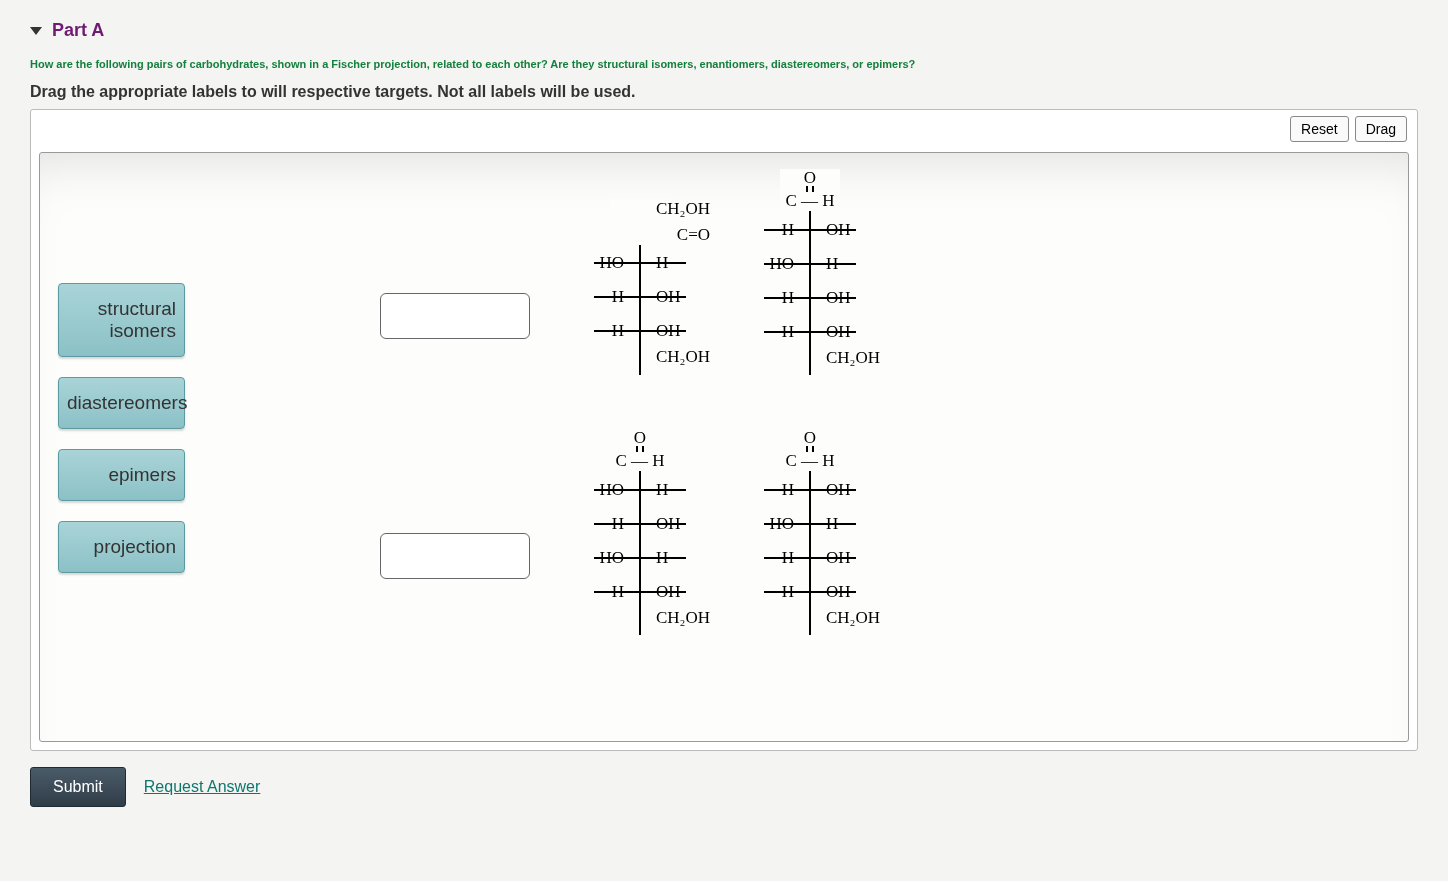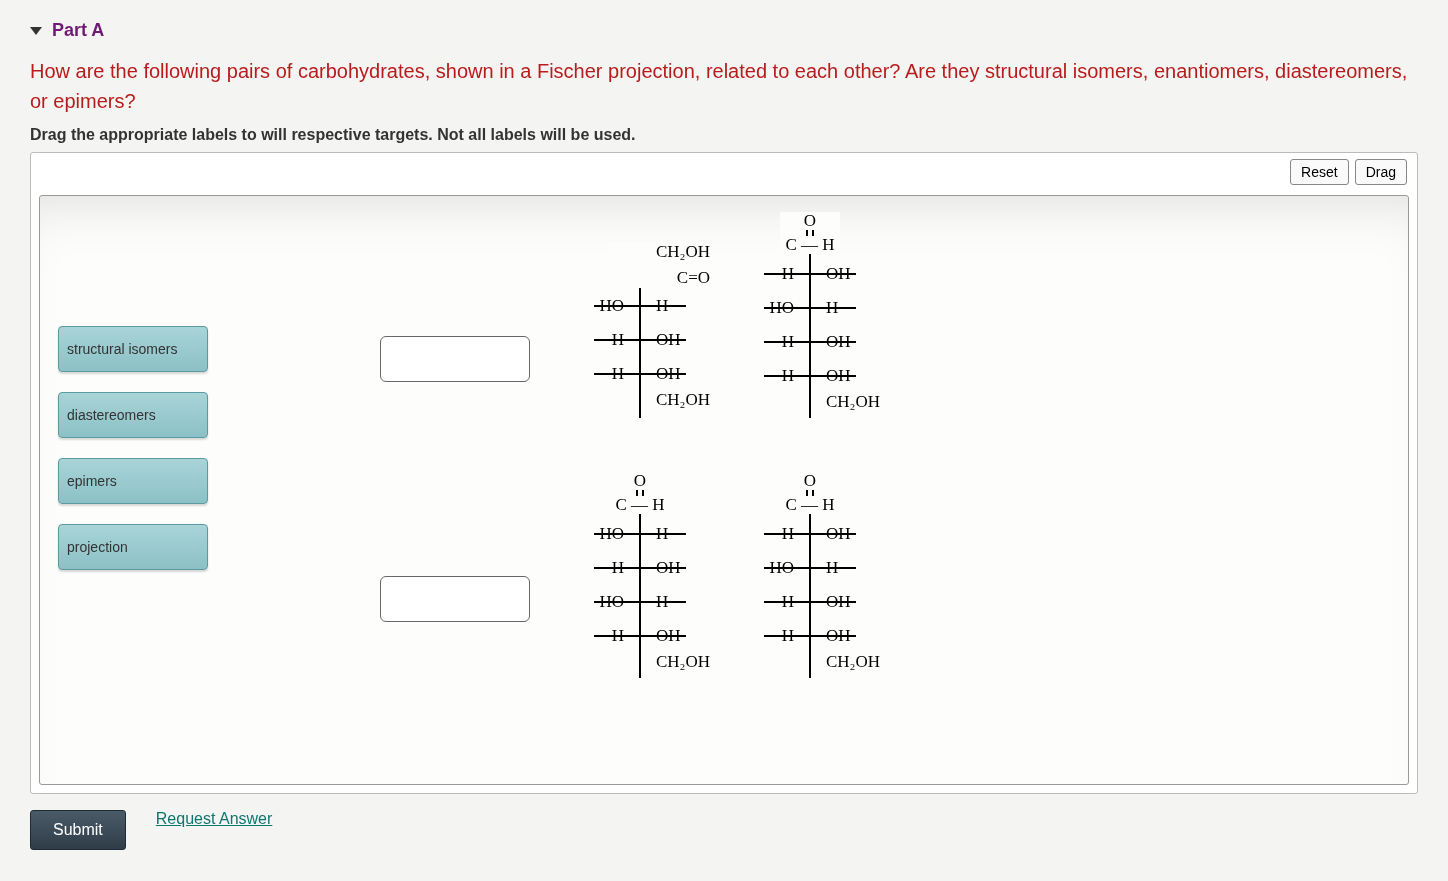--- a/index.html
+++ b/index.html
@@ -16,21 +16,21 @@
     gap: 10px;
     margin-bottom: 15px;
   }
   .caret {
     width: 0; height: 0;
     border-left: 6px solid transparent;
     border-right: 6px solid transparent;
     border-top: 8px solid #333;
   }
   .part-title { font-weight: bold; font-size: 18px; color:#701a75;}
-  .prompt-text { font-size: 20px; color:#b91c1c; margin: 10px 0; line-height:1.5; }
+  .prompt-text { font-size: 11px; color:#15803d; margin: 10px 0; line-height:1.5;font-weight:bold; }
   .instruction-bold { font-weight: bold; font-size: 16px; margin-bottom:8px;}
   .panel {
     border: 1px solid #bbb;
     border-radius: 3px;
     padding: 8px;
     background: #fff;
     position: relative;
     min-height: 640px;
   }
   .top-buttons {
@@ -55,27 +55,27 @@
     position: relative;
     background: #fdfdfc;
     box-shadow: inset 0 40px 60px -40px rgba(0,0,0,0.15);
   }
   .labels-col {
     position: absolute;
     left: 18px; top: 130px;
     display: flex; flex-direction: column; gap: 20px;
   }
   .drag-label {
-    width: 150px;
+    width: 127px;
     padding: 14px 8px;
-    text-align: left;
+    text-align: right;
     background: linear-gradient(#a9d4d8, #8bc1c6);
     border: 1px solid #5a9aa0;
     border-radius: 4px;
-    font-size: 14px;
+    font-size: 19px;
     box-shadow: 0 2px 2px rgba(0,0,0,0.15);
     cursor: grab;
   }
   .drop-target {
     position: absolute;
     width: 150px; height: 46px;
     border: 1px solid #666;
     border-radius: 6px;
     background: #fff;
   }
@@ -89,21 +89,21 @@
   .backbone { position:absolute; left:50%; top:0; bottom:0; width:2px; background:#000; transform:translateX(-1px);}
   .cross-row { position:relative; height:34px;}
   .cross-row .lbl-l { position:absolute; right:86px; top:8px; font-size:17px;}
   .cross-row .lbl-r { position:absolute; left:86px; top:8px; font-size:17px;}
   .cross-row .bar  { position:absolute; left:24px; right:24px; top:17px; border-top:2px solid #000;}
   .top-grp, .bot-grp { text-align:right; font-size:17px; position:relative; z-index:2; background:transparent;}
   .cho-block { text-align:center; line-height:1.05; font-size:17px; margin-bottom:2px;}
   .cho-block .dbl { letter-spacing:0; }
   .pad-mask { position:absolute; left:50%; transform:translateX(-50%); width:60px; background:#fdfdfc; z-index:1;}
 
-  .footer-row { margin-top: 16px; display:flex; gap: 30px;}
+  .footer-row { margin-top: 16px; display:flex; align-items:center; gap: 18px;}
   .submit-btn {
     background: linear-gradient(#4a5b68, #2f3d48);
     color:#fff; border:1px solid #1f2a33;
     padding: 10px 22px; font-size:16px; border-radius:3px;
     cursor:pointer;
   }
   .req-link { color:#0f766e; text-decoration: underline; font-size:16px; cursor:pointer;}
 </style>
 </head>
 <body>

